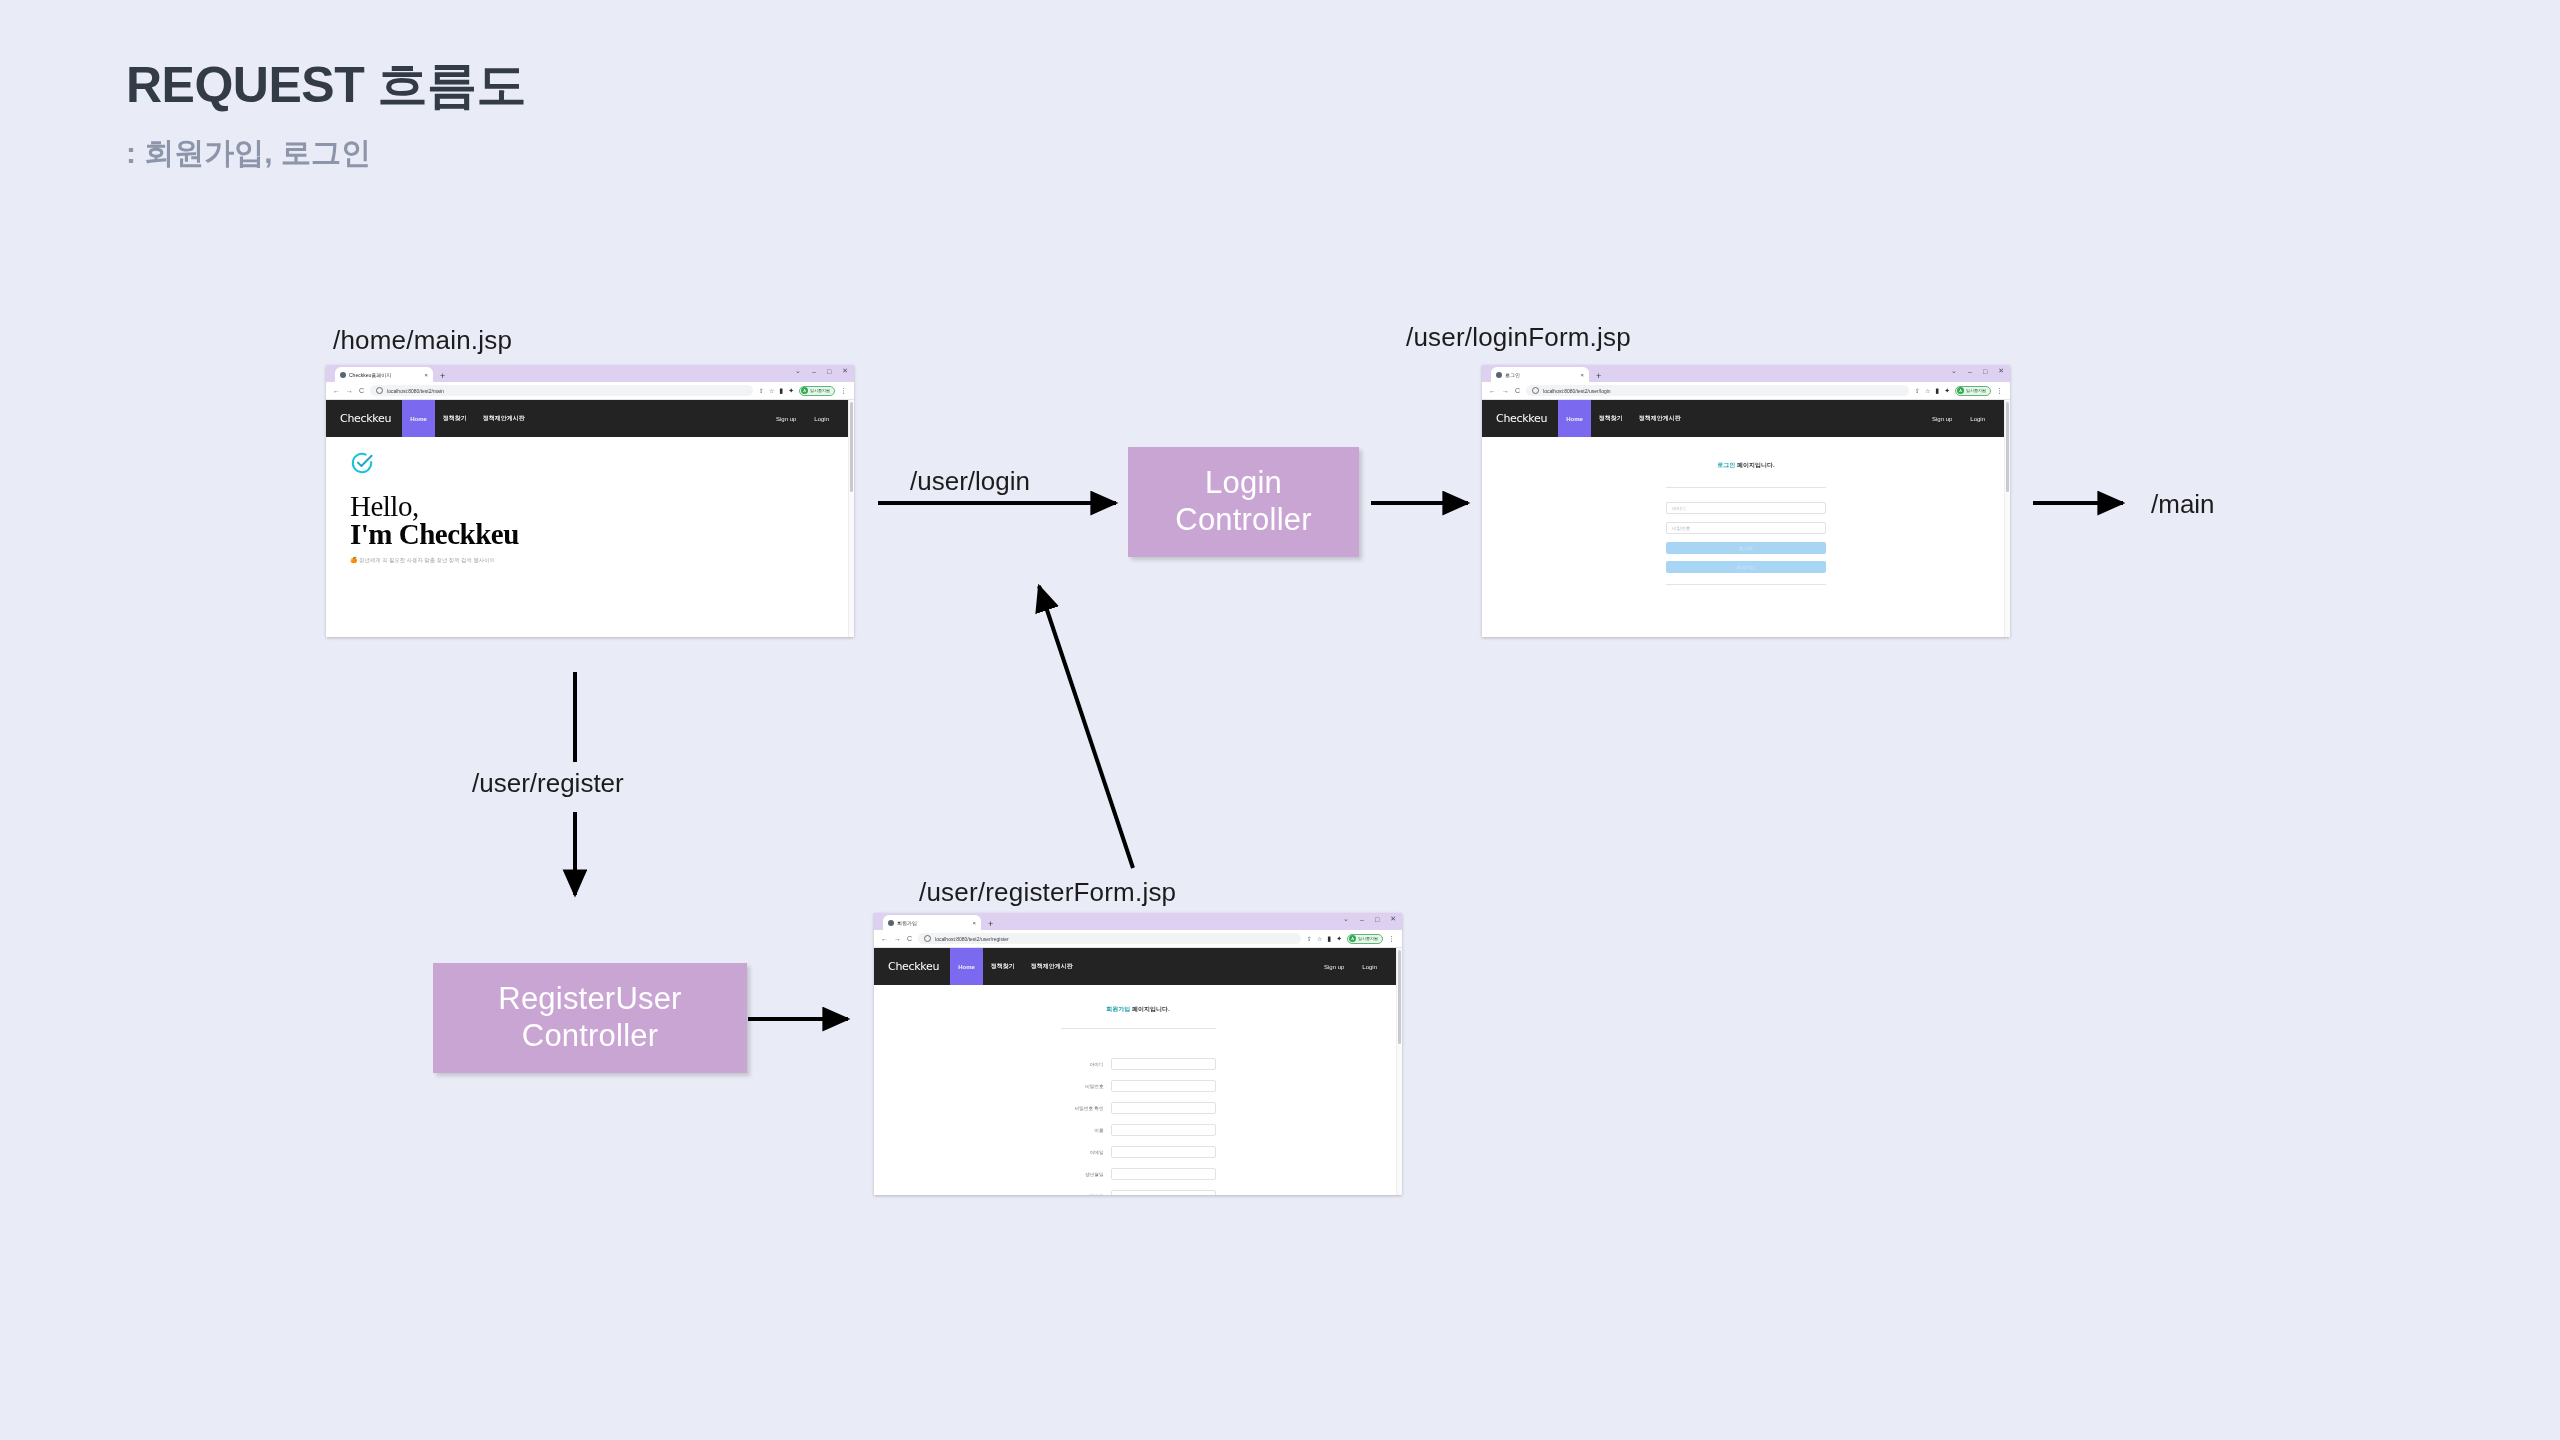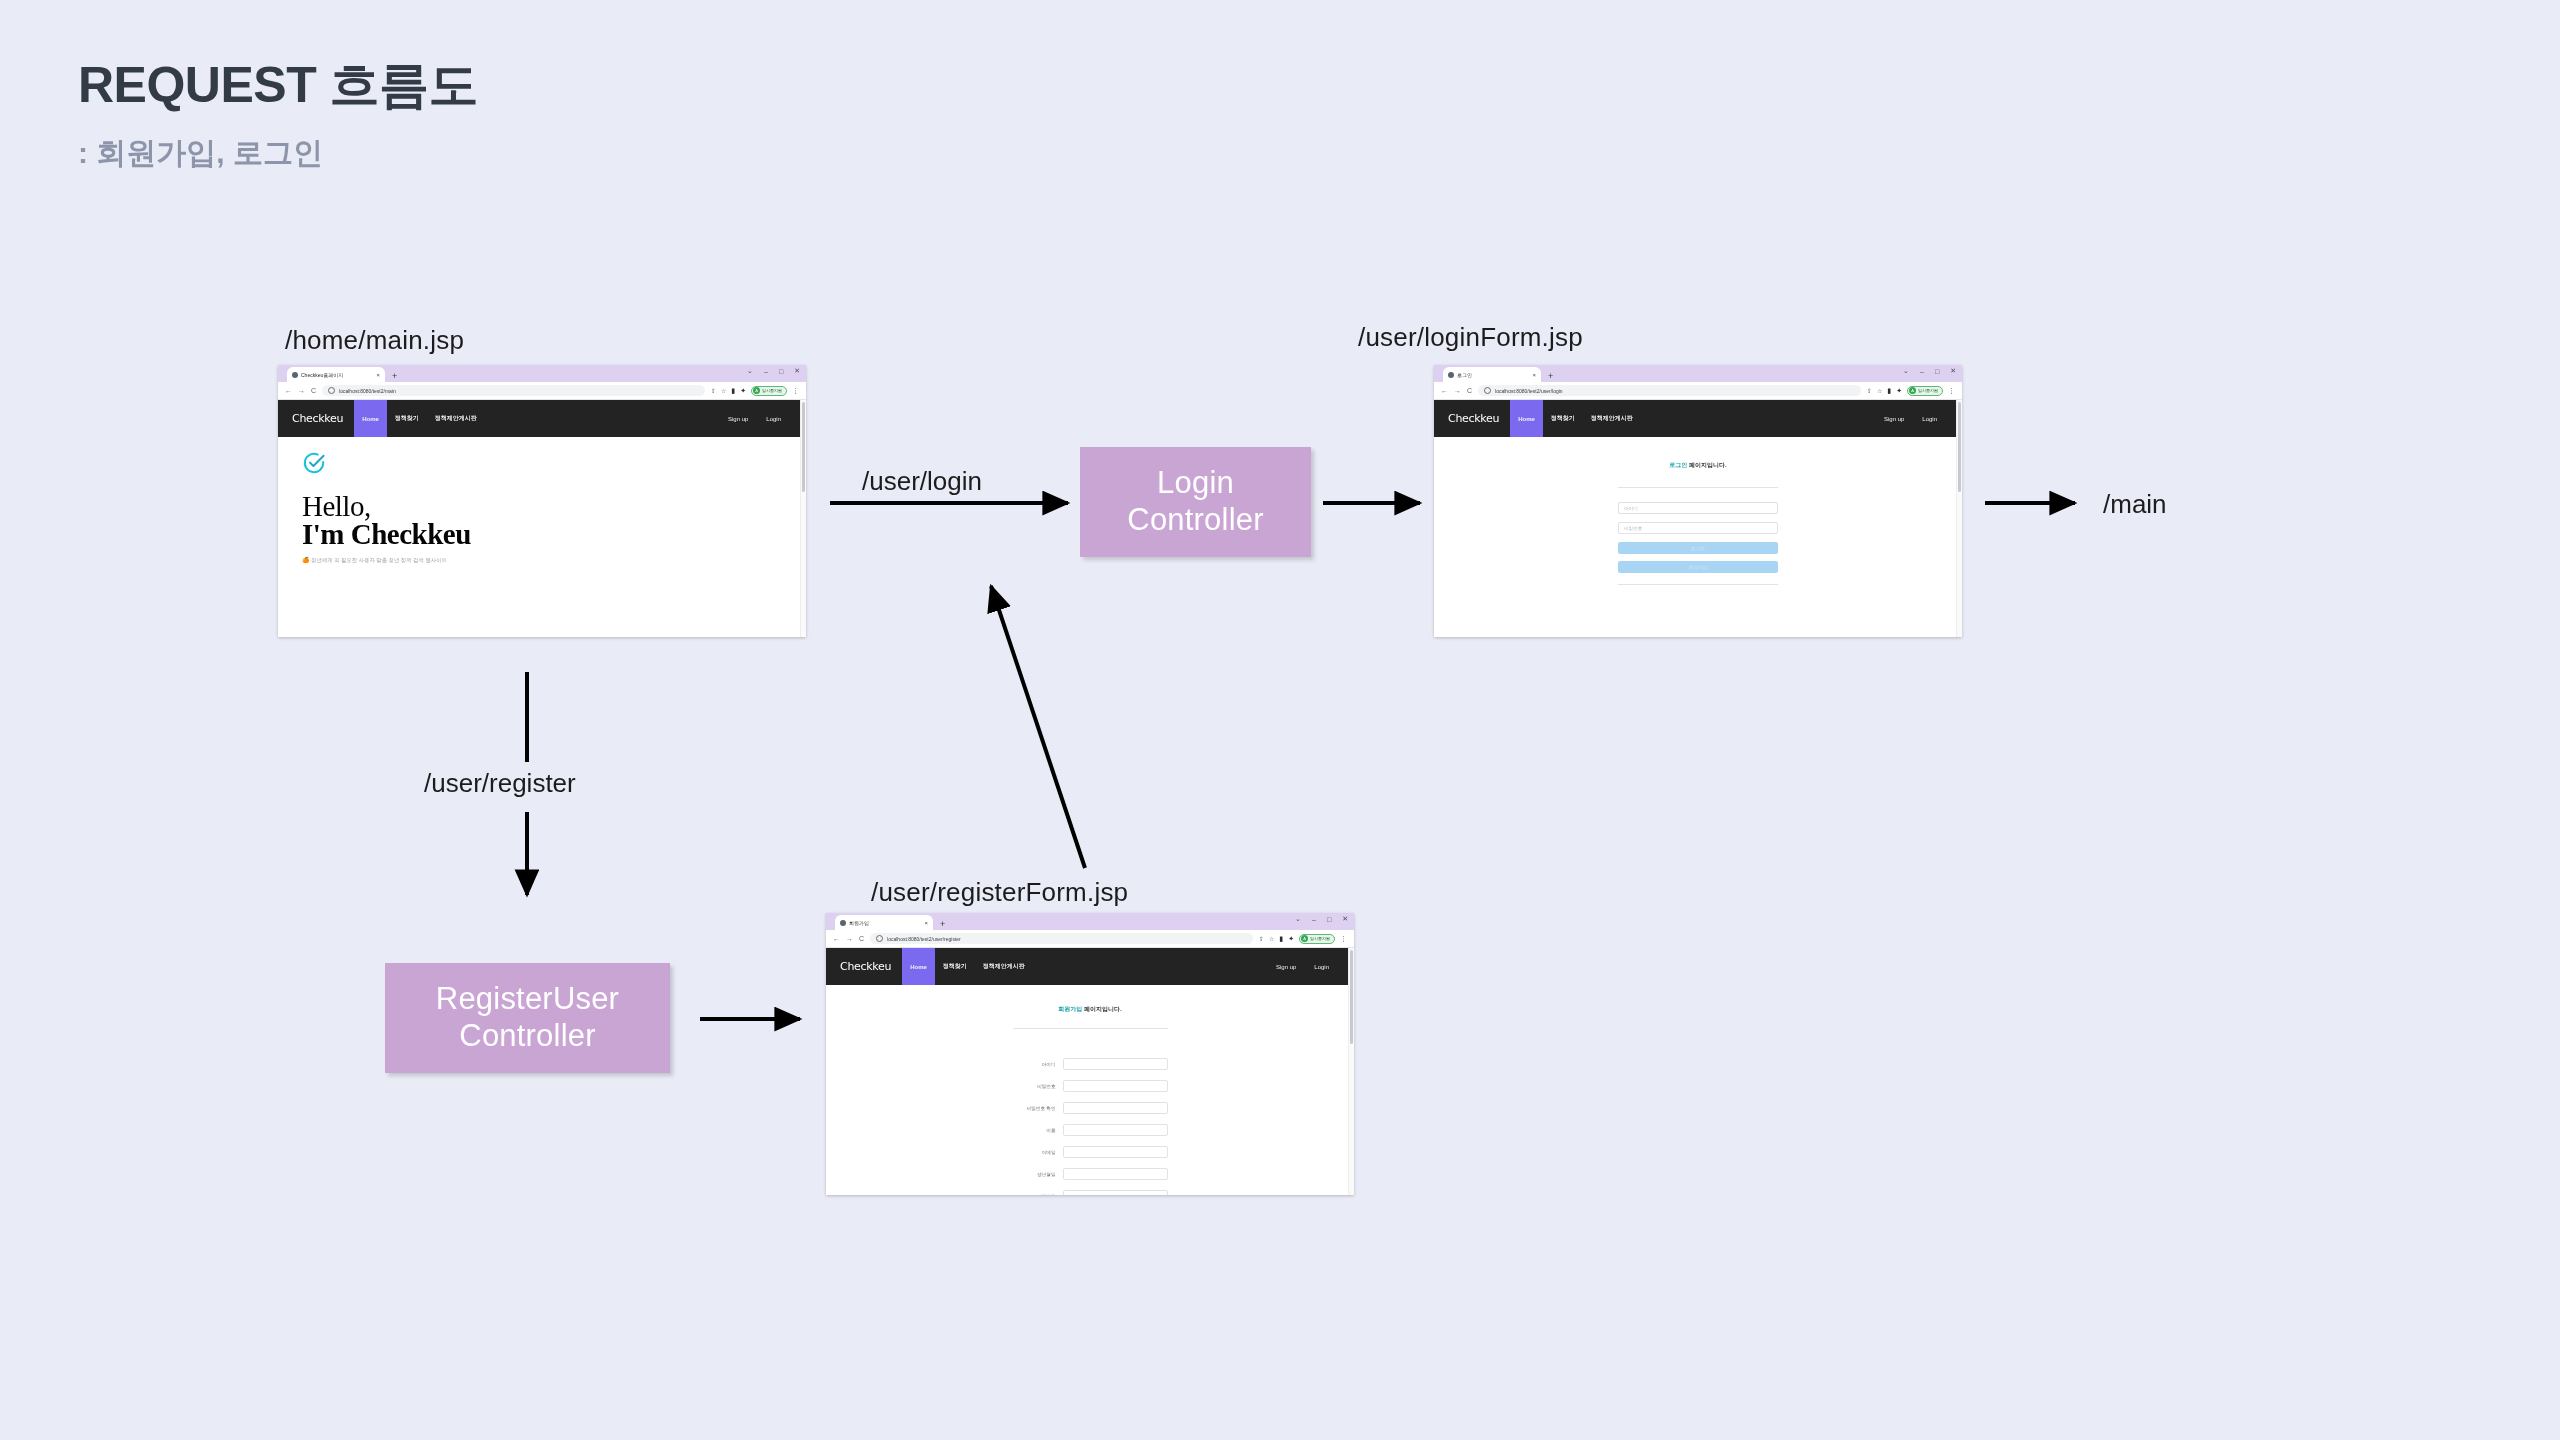--- a/index.html
+++ b/index.html
@@ -2,21 +2,21 @@
 <html><head>
 <meta charset="utf-8">
 <style>
   html,body{margin:0;padding:0;}
   body{
     width:2560px;height:1440px;
     background:#e9ecf6;
     font-family:"Liberation Sans","DejaVu Sans",sans-serif;
     overflow:hidden;position:relative;
   }
-  .canvas{position:absolute;inset:0;}
+  .canvas{position:absolute;inset:0;margin-left:48px;}
 
   
   .title{
     position:absolute;left:78px;top:52px;
     font-size:50px;font-weight:700;color:#333b47;letter-spacing:-0.5px;
     white-space:nowrap;
   }
   .subtitle{
     position:absolute;left:78px;top:133px;
     font-size:30px;font-weight:700;color:#8d95ab;letter-spacing:0px;
@@ -209,21 +209,21 @@
   <div class="flabel" style="left:424px;top:768px;">/user/register</div>
   <div class="flabel" style="left:2103px;top:489px;">/main</div>
 
   <div class="ctrlbox" style="left:1080px;top:447px;width:231px;height:110px;">
     <span>
       <span>Login</span><br>
       <span>Controller</span>
     </span>
   </div>
 
-  <div class="ctrlbox" style="left:385px;top:963px;width:285px;height:110px;">
+  <div class="ctrlbox" style="left:385px;top:963px;width:314px;height:110px;">
     <span>
       <span>RegisterUser</span><br>
       <span>Controller</span>
     </span>
   </div>
 
   <div class="caption" style="left:285px;top:325px;">/home/main.jsp</div>
 
   <div class="browser" style="left:278px;top:365px;width:528px;height:272px;">
 

